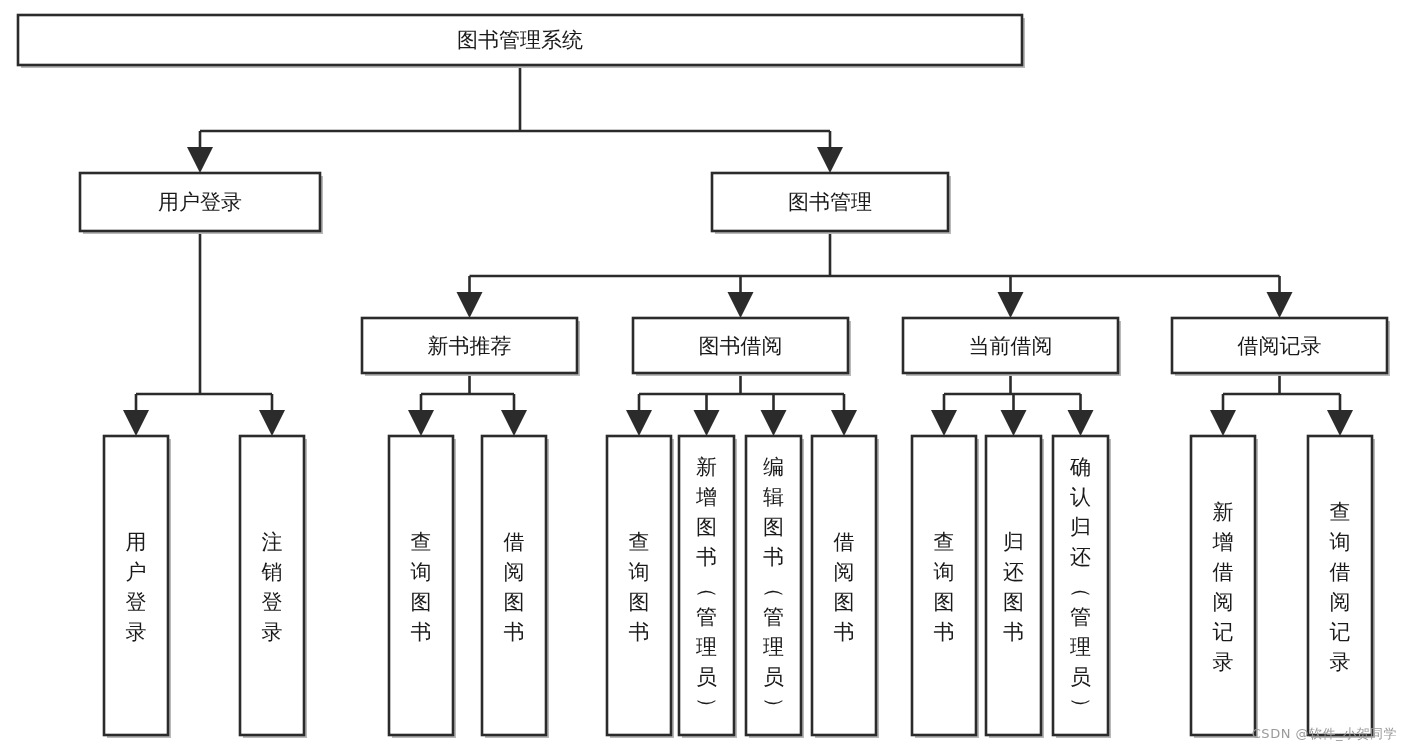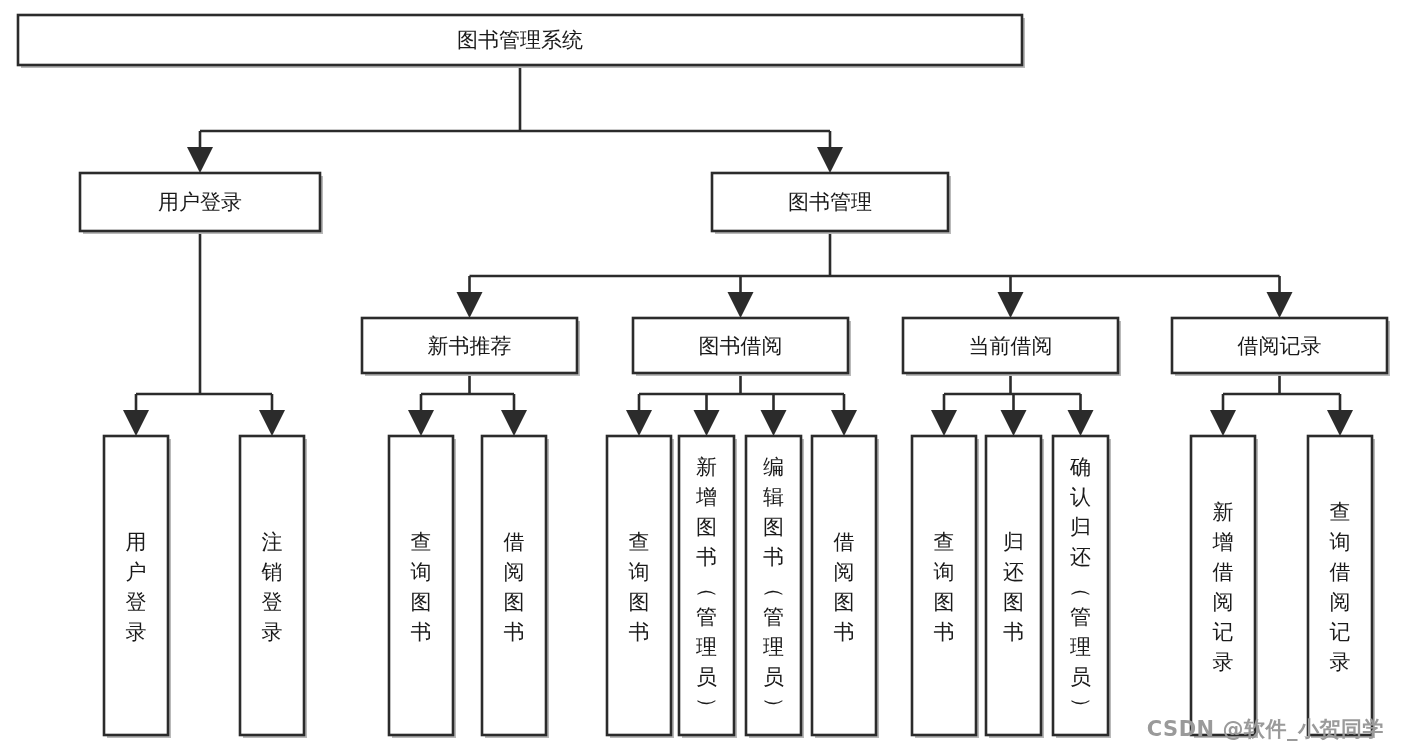--- a/index.html
+++ b/index.html
@@ -45,28 +45,27 @@
     text-anchor: middle;
     dominant-baseline: middle;
   }
   .node-label-v {
     font-family: "DejaVu Sans", "Liberation Sans", sans-serif;
     font-size: 21px;
     fill: #1a1a1a;
   }
   .watermark {
     position: absolute;
-    right: 21px;
+    right: 8px;
     bottom: 4px;
     font-family: "DejaVu Sans", "Liberation Sans", sans-serif;
-    font-size: 21px;
+    font-size: 13px;
     color: #9a9a9a;
     white-space: nowrap;
     letter-spacing: 0.5px;
-    font-weight: bold;
   }
 </style>
 </head>
 <body>
 
 <svg id="diagram" viewBox="0 0 1405 747" xmlns="http://www.w3.org/2000/svg">
   <g id="edge-layer">
       <path d="M 520 65 L 520 131" class="link"></path>
       <path d="M 200 131 L 830 131" class="link"></path>
       <path d="M 200 131 L 200 147" class="link"></path>

